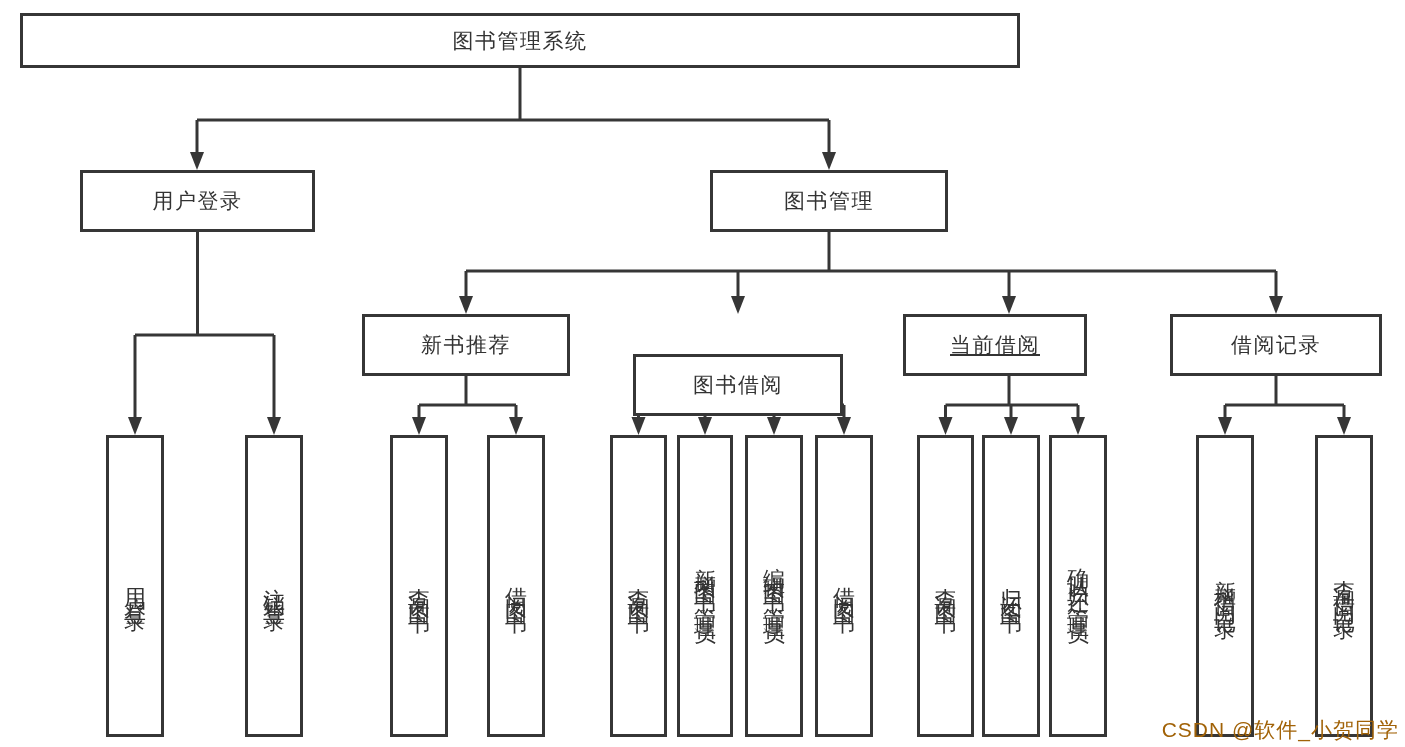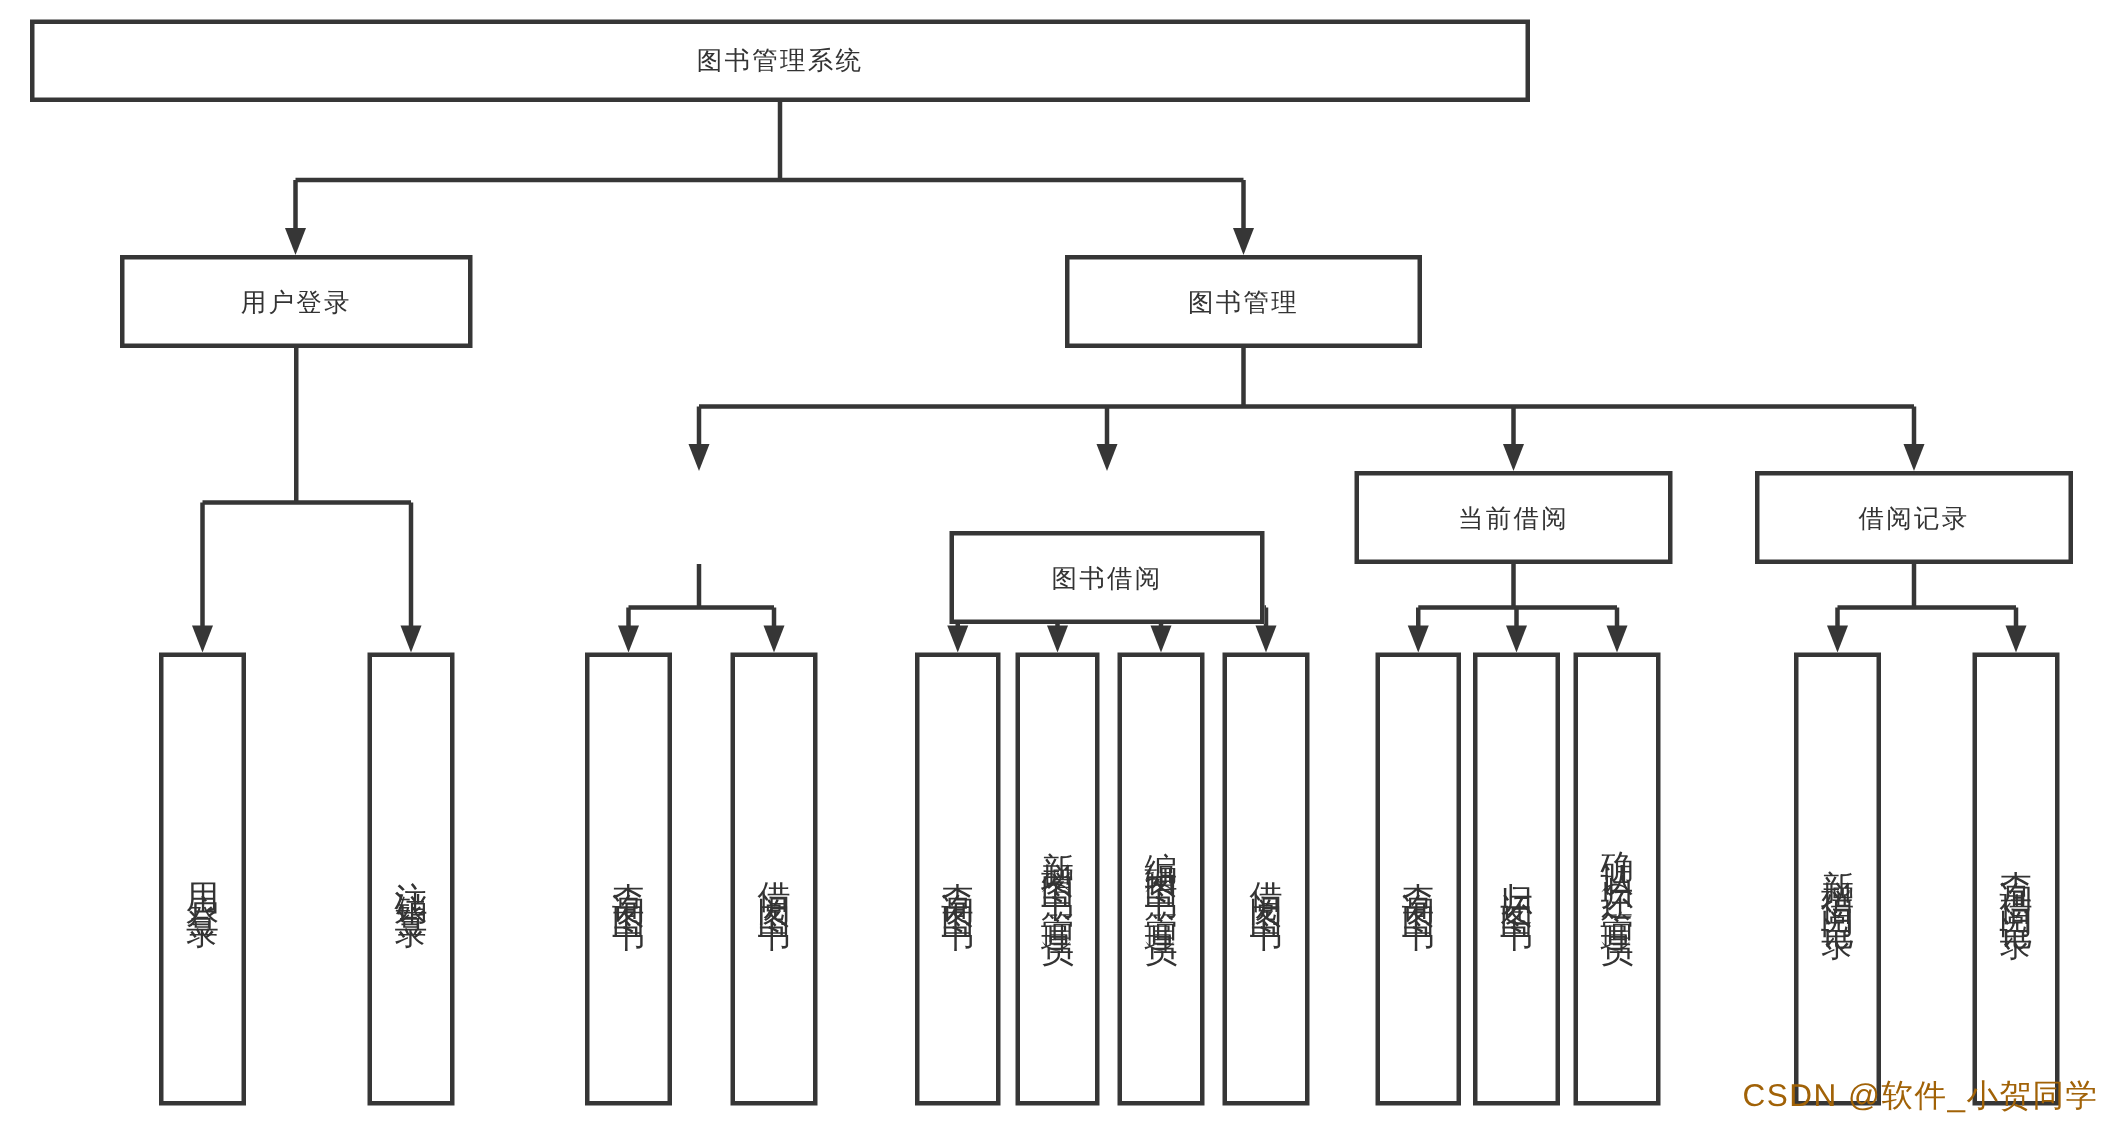--- a/index.html
+++ b/index.html
@@ -15,21 +15,21 @@
     position:absolute;
     box-sizing:border-box;
     border:3px solid #363636;
     background:#ffffff;
     color:#333333;
     display:flex;
     align-items:center;
     justify-content:center;
     z-index:2;
   }
-  .h-node { font-size:17px; letter-spacing:1.5px; }
+  .h-node { font-size:21px; letter-spacing:1.5px; }
   .leaf-text {
     writing-mode:vertical-rl;
     text-orientation:mixed;
     font-size:22px;
     letter-spacing:8px;
     line-height:1;
     color:#333333;
   }
   .watermark {
     position:absolute;
@@ -112,22 +112,23 @@
       <polygon points="1218,417 1232,417 1225,435"></polygon>
       <polygon points="1337,417 1351,417 1344,435"></polygon>
     </g>
   </svg>
 
   <div class="node h-node" style="left:20px;top:13px;width:1000px;height:55px;">图书管理系统</div>
 
   <div class="node h-node" style="left:80px;top:170px;width:235px;height:62px;">用户登录</div>
   <div class="node h-node" style="left:710px;top:170px;width:238px;height:62px;">图书管理</div>
 
+  <div class="node h-node" style="left:362px;top:314px;width:208px;height:62px;">新书推荐</div>
   <div class="node h-node" style="left:633px;top:314px;width:210px;height:62px;margin-top:40px;">图书借阅</div>
-  <div class="node h-node" style="left:903px;top:314px;width:212px;height:62px;">当前借阅</div>
+  <div class="node h-node" style="left:903px;top:314px;width:184px;height:62px;text-decoration:underline;">当前借阅</div>
   <div class="node h-node" style="left:1170px;top:314px;width:212px;height:62px;">借阅记录</div>
 
   <div class="node" style="left:106px;top:435px;width:58px;height:302px;">
     <span class="leaf-text">用户登录</span>
   </div>
   <div class="node" style="left:245px;top:435px;width:58px;height:302px;">
     <span class="leaf-text">注销登录</span>
   </div>
 
   <div class="node" style="left:390px;top:435px;width:58px;height:302px;">

